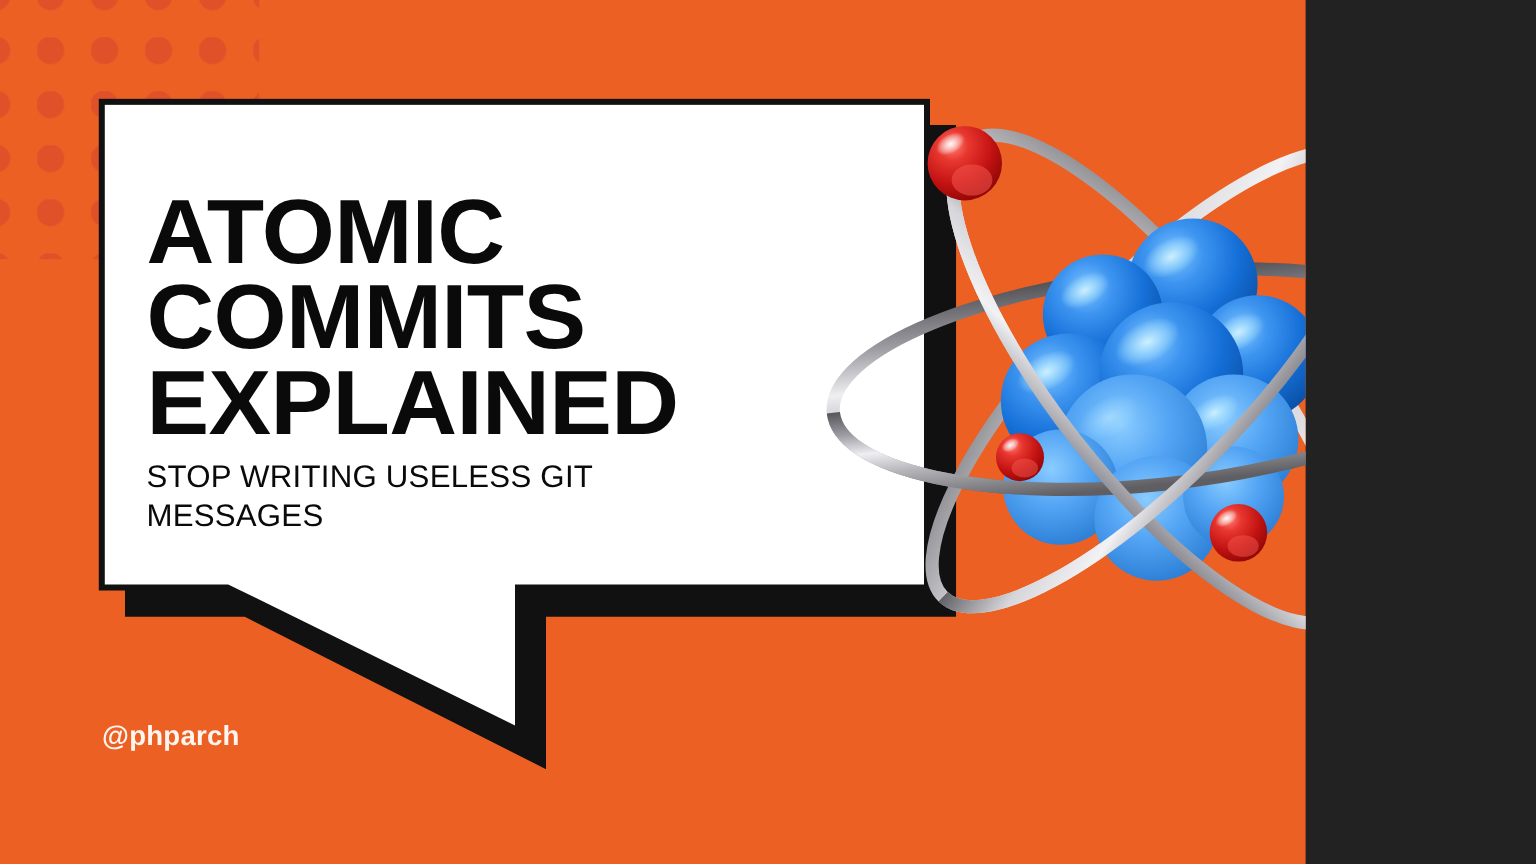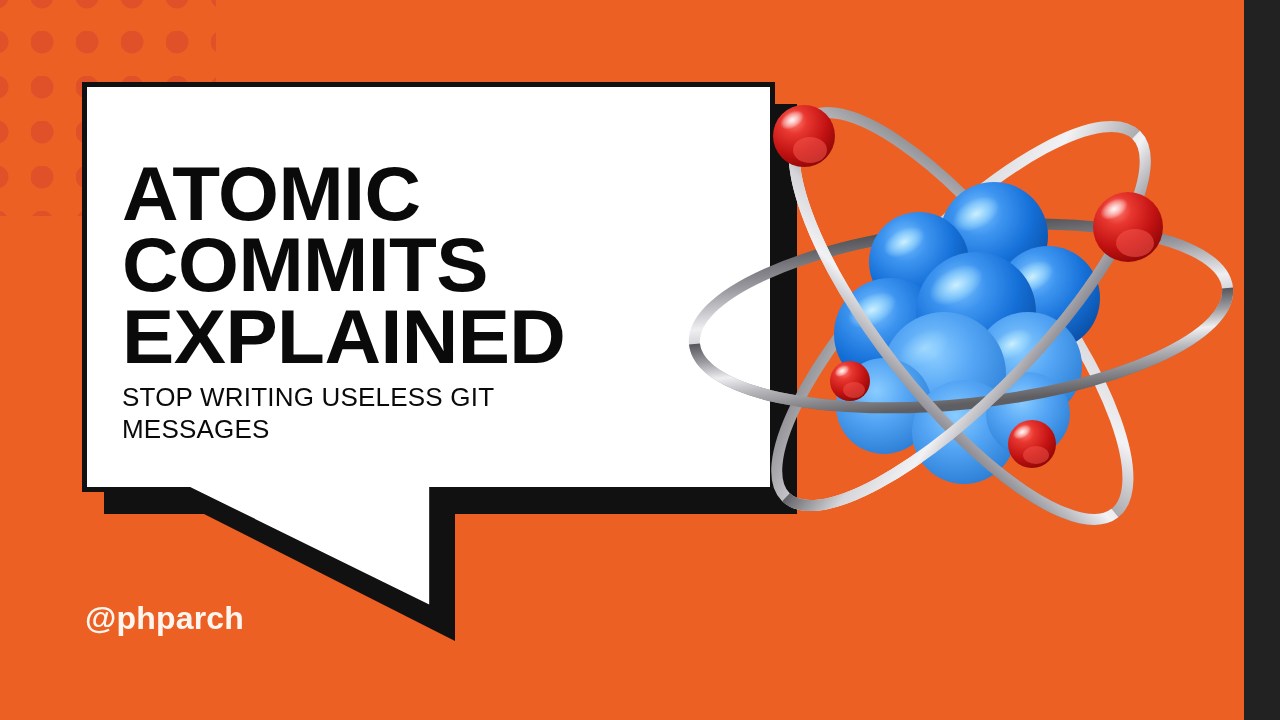--- a/index.html
+++ b/index.html
@@ -3,21 +3,21 @@
 <meta charset="utf-8">
 <title>Atomic Commits Explained</title>
 <style>
   html, body {
     margin: 0;
     padding: 0;
     background: #222;
   }
   #stage {
     position: relative;
-    width: 1244px;
+    width: 1088px;
     height: 720px;
     overflow: hidden;
     background: #ED6023;
     font-family: "Liberation Sans", sans-serif;
     -webkit-font-smoothing: antialiased;
   }
 
   
   #dot-grid {
     position: absolute;
@@ -118,21 +118,21 @@
     max-width: 470px;
   }
 
   
   #handle {
     position: absolute;
     left: 85px;
     top: 600px;
     font-family: "Liberation Sans", sans-serif;
     font-weight: 700;
-    font-size: 32px;
+    font-size: 23px;
     letter-spacing: 0.2px;
     color: #FDF6F0;
     text-align: center;
   }
 
   
   #atom-art {
     position: absolute;
     left: 676px;
     top: 84px;

